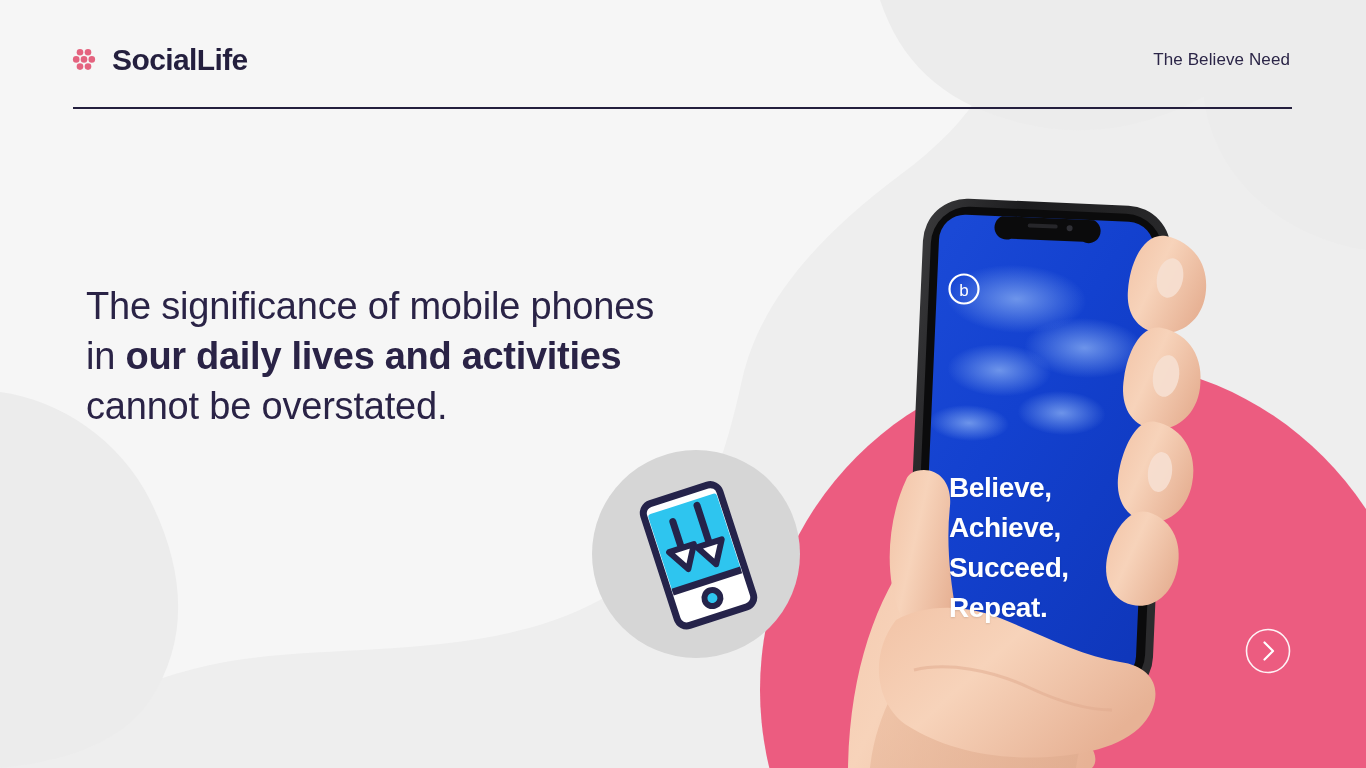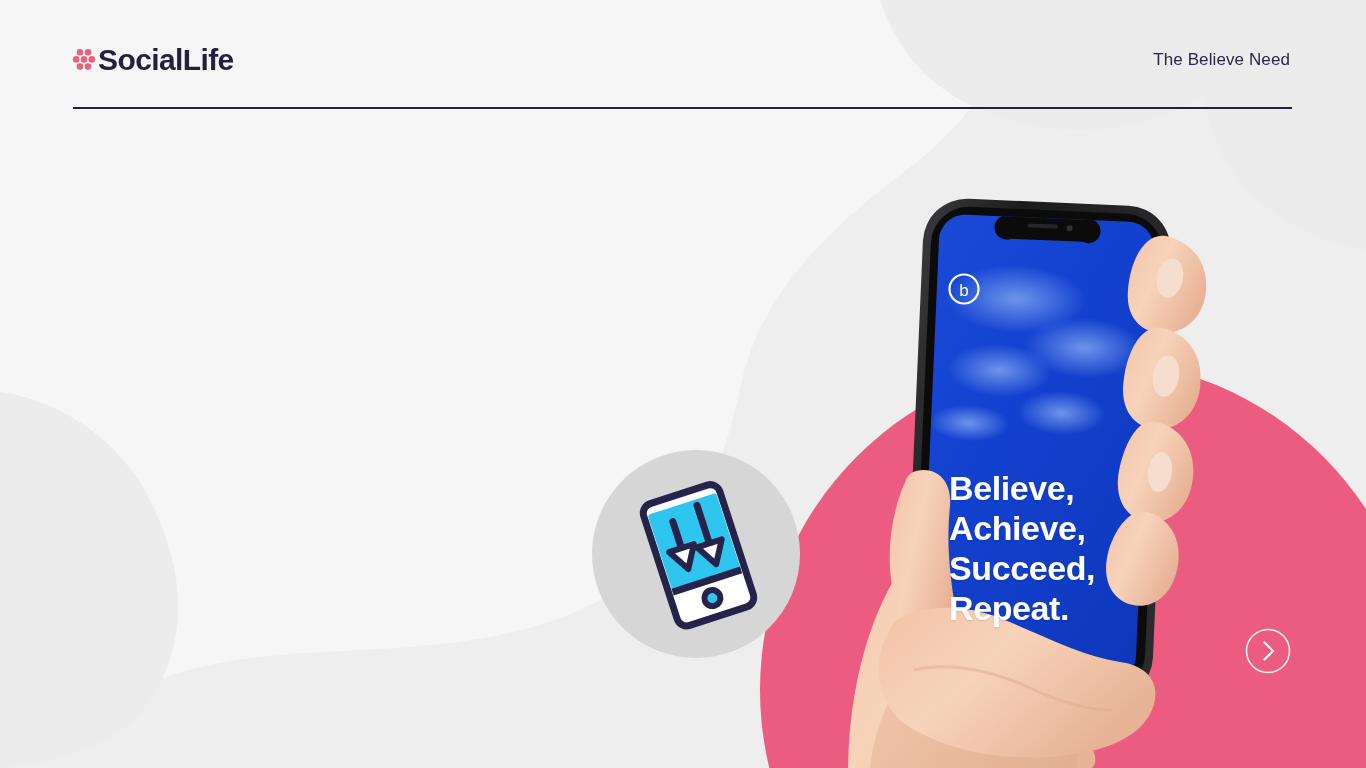--- a/index.html
+++ b/index.html
@@ -21,21 +21,21 @@
   .bg-layer svg { position:absolute; inset:0; width:1366px; height:768px; display:block; }
 
   
   .header {
     position:absolute; left:0; top:0;
     width:1366px; height:118px;
     z-index:10;
   }
   .logo {
     position:absolute; left:72px; top:45px;
-    display:flex; align-items:center; gap:0;
+    display:flex; align-items:center; gap:14px;
   }
   .logo-mark { width:26px; height:26px; display:block; }
   .logo-text {
     font-size:30px; font-weight:bold;
     color:#241f3e; letter-spacing:-0.6px;
     line-height:1;
   }
   .header-label {
     position:absolute; right:76px; top:50px;
     font-size:17px; color:#2b2547;
@@ -78,21 +78,21 @@
   .photo { position:absolute; left:700px; top:150px; width:666px; height:618px; z-index:8; }
   .photo svg { position:absolute; left:0; top:0; width:666px; height:618px; display:block; }
 
   
   .screen-text {
     position:absolute;
     left:949px; top:468px;
     width:180px;
     z-index:9;
     color:#ffffff;
-    font-size:34px;
+    font-size:28px;
     font-weight:bold;
     line-height:40px;
     letter-spacing:-0.4px;
     white-space:pre-line;
     text-shadow:0 1px 2px rgba(0,0,0,.12);
   }
   .brandmark { position:absolute; left:947px; top:272px; width:34px; height:34px; z-index:9; }
 
   
   .next-btn {
@@ -140,20 +140,23 @@
           <circle cx="16" cy="19.6" r="3.3"></circle>
         </g>
       </svg>
       <span class="logo-text">SocialLife</span>
     </div>
     <div class="header-label">The Believe Need</div>
     <div class="header-rule"></div>
   </div>
 
   <div class="copy">
+    <h1 class="headline"><span>The significance of mobile phones
+in </span><span class="hl-strong">our daily lives and activities</span><span>
+cannot be overstated.</span></h1>
   </div>
 
   <div class="icon-badge">
     <svg viewBox="0 0 208 208">
       <g transform="rotate(-18 104 104)">
         <rect x="66" y="42" width="80" height="128" rx="10" ry="10" fill="#ffffff" stroke="#25234a" stroke-width="7"></rect>
         <path d="M73,52 h66 a3,3 0 0 1 3,3 v78 h-72 v-78 a3,3 0 0 1 3,-3 z" fill="#2ec5ef"></path>
         <line x1="70" y1="133" x2="142" y2="133" stroke="#25234a" stroke-width="7"></line>
         <circle cx="106" cy="151" r="8" fill="#2ec5ef" stroke="#25234a" stroke-width="6"></circle>
 

